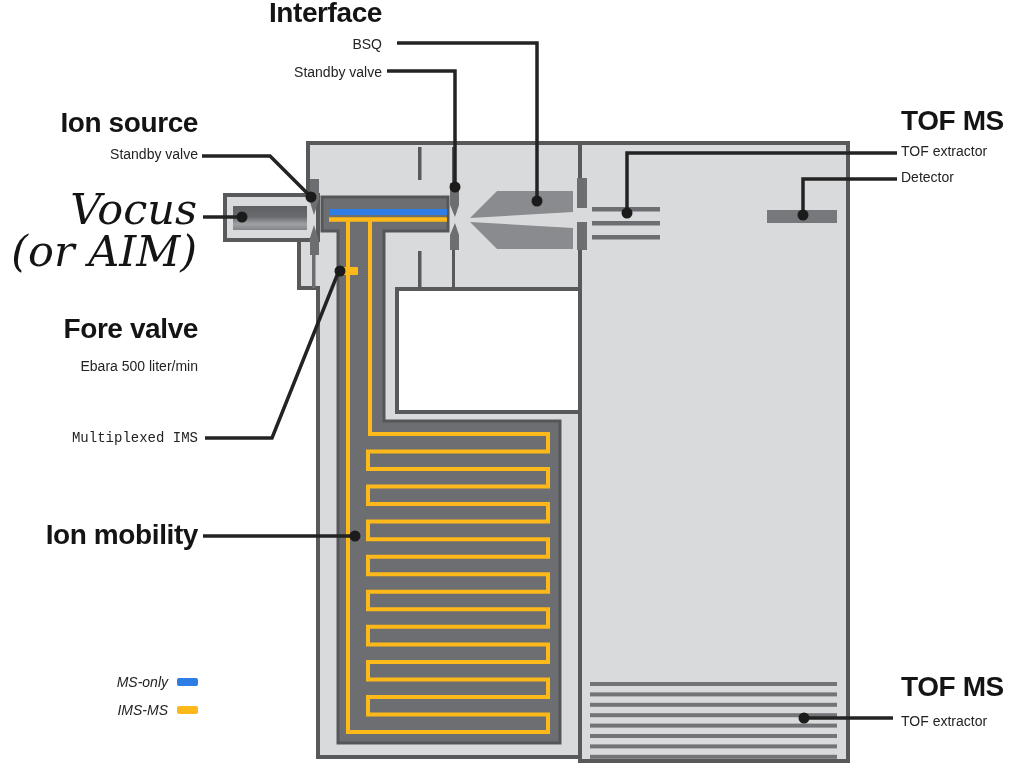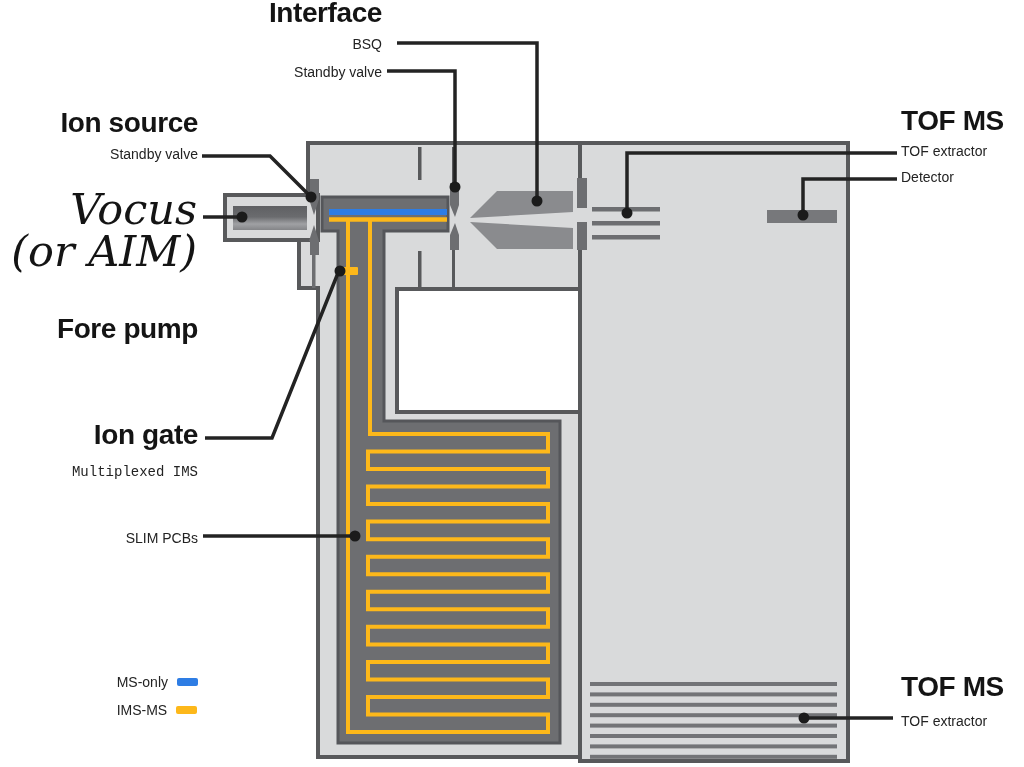--- a/index.html
+++ b/index.html
@@ -8,21 +8,21 @@
     font-family:"Liberation Sans", sans-serif; color:#1c1c1e; overflow:hidden;
   }
   #diagram { position:absolute; left:0; top:0; }
   .lblgroup { position:absolute; }
   .right { text-align:right; }
   .left  { text-align:left; }
   .h1 { font-weight:700; font-size:28px; line-height:34px; letter-spacing:-0.4px; color:#141414; white-space:nowrap; }
   .sub { font-size:14px; line-height:28px; color:#232323; white-space:nowrap; }
   .sub.tight { line-height:26px; }
   .script { font-family:"DejaVu Serif", serif; font-style:italic; font-size:43px; line-height:42px; color:#141414; white-space:nowrap; }
-  .legend-row { display:flex; align-items:center; gap:9px; height:28px; }
+  .legend-row { display:flex; align-items:center; justify-content:flex-end; gap:9px; height:28px;font-style:italic; }
   .swatch { width:21px; height:8px; border-radius:2px; display:inline-block; }
 </style>
 </head>
 <body>
 
 <div id="stage">
 
   <svg id="diagram" width="1024" height="767" viewBox="0 0 1024 767">
     <defs>
       <linearGradient id="tubeGrad" x1="0" y1="0" x2="0" y2="1">
@@ -124,30 +124,30 @@
     <div class="h1">Ion source</div>
     <div class="sub">Standby valve</div>
   </div>
 
   <div class="lblgroup right" style="right:827px; top:188px;">
     <div class="script">Vocus</div>
     <div class="script">(or AIM)</div>
   </div>
 
   <div class="lblgroup right" style="right:826px; top:312px;">
-    <div class="h1">Fore pump</div>
+    <div class="h1">Fore valve</div>
+    <div class="sub" style="margin-top:6px;">Ebara 500 liter/min</div>
   </div>
 
   <div class="lblgroup right" style="right:826px; top:418px;">
-    <div class="h1">Ion gate</div>
     <div class="sub" style="margin-top:6px;font-family:Liberation Mono, monospace;">Multiplexed IMS</div>
   </div>
 
   <div class="lblgroup right" style="right:826px; top:518px;">
-    <div class="sub" style="margin-top:6px;">SLIM PCBs</div>
+    <div class="h1">Ion mobility</div>
   </div>
 
   <div class="lblgroup right" style="right:826px; top:664px;">
     <div class="legend-row" style="margin-top:4px;">
       <span class="sub tight">MS-only</span>
       <span class="swatch" style="background: rgb(46, 125, 228);"></span>
     </div>
     <div class="legend-row">
       <span class="sub tight">IMS-MS</span>
       <span class="swatch" style="background: rgb(253, 184, 26);"></span>

